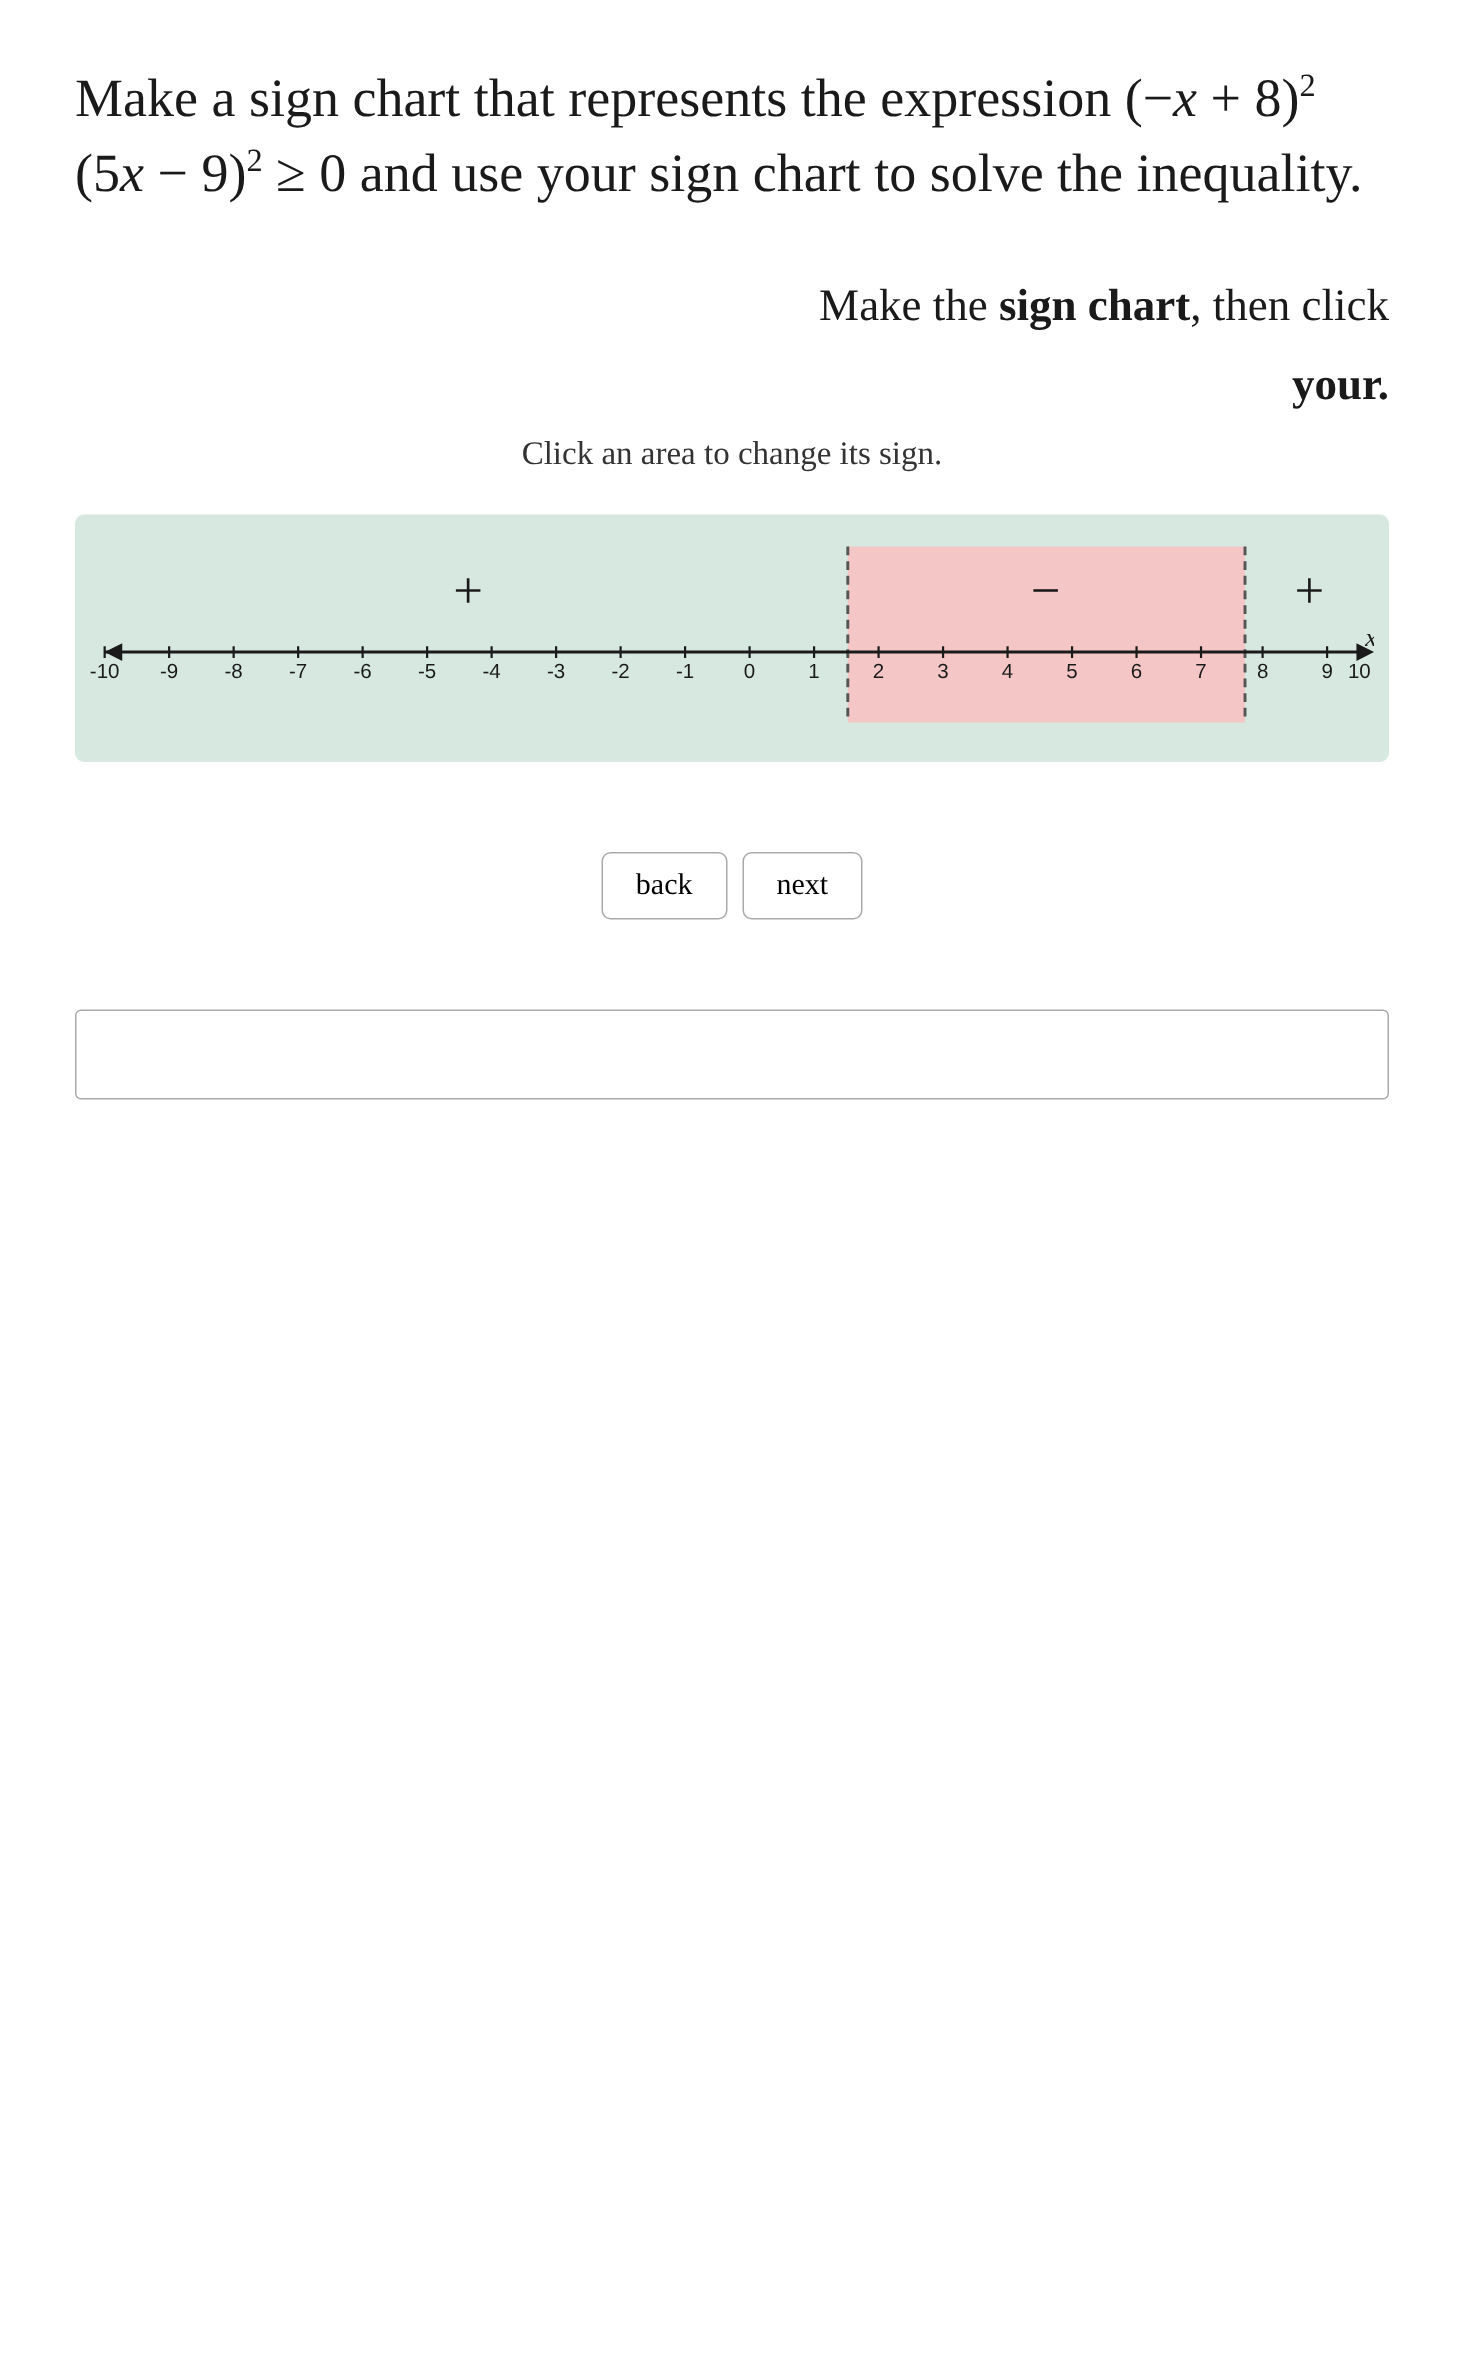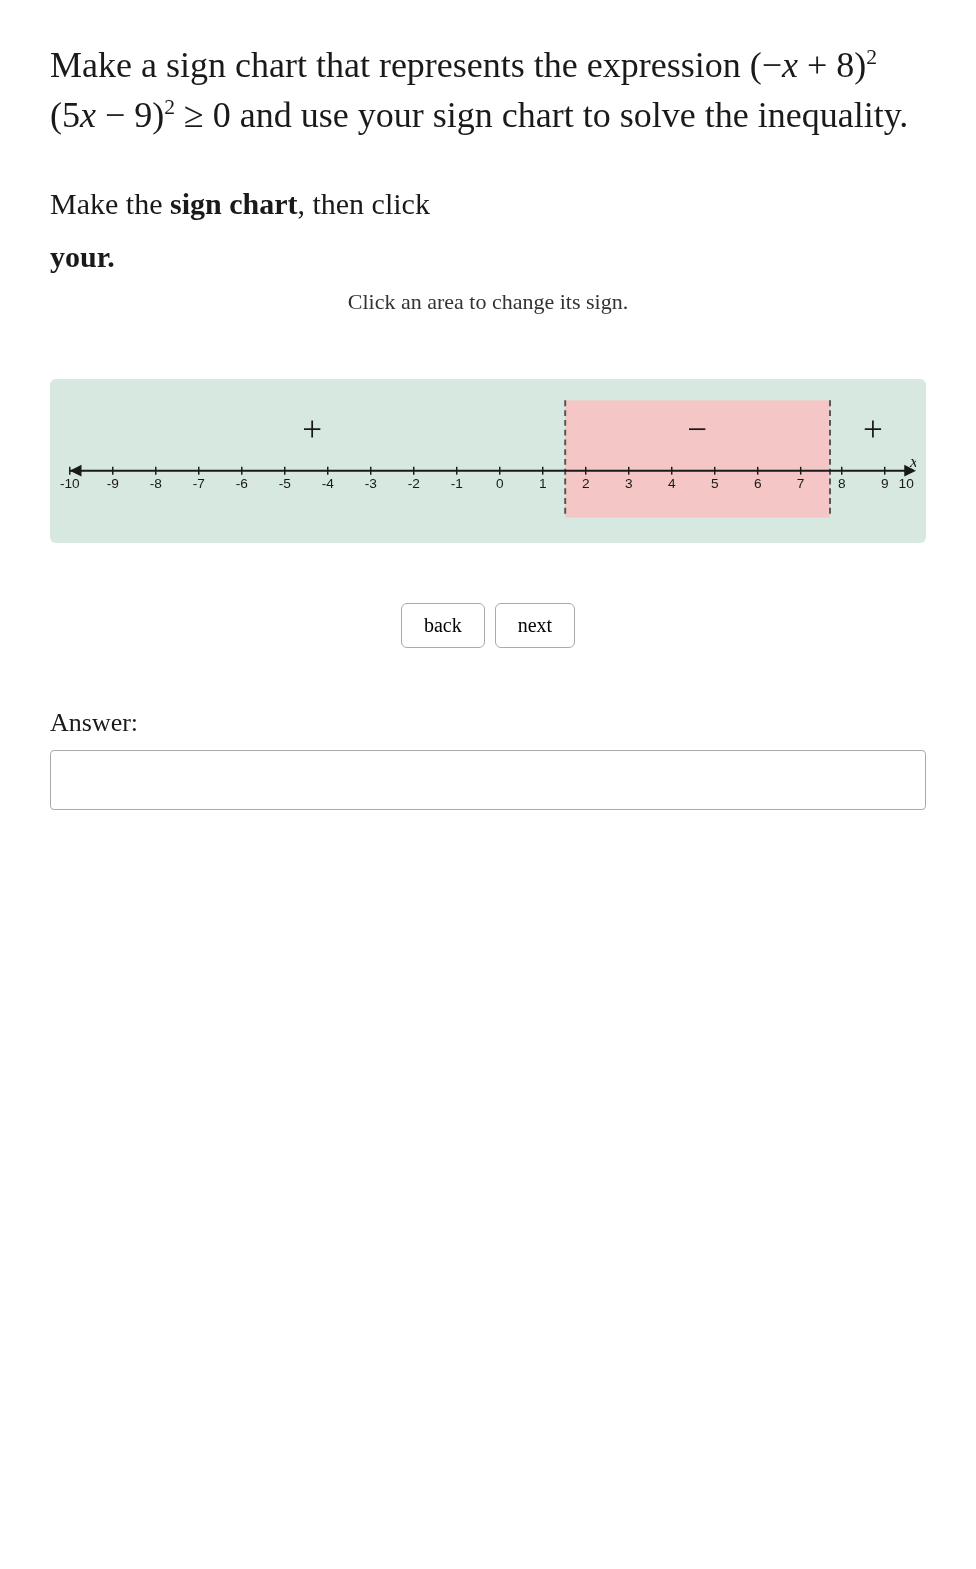--- a/index.html
+++ b/index.html
@@ -12,32 +12,32 @@
       color: #1a1a1a;
     }
 
     .problem-statement {
       font-size: 36px;
       line-height: 1.4;
       margin-bottom: 40px;
     }
 
     .instruction {
-      text-align: left;
+      text-align: right;
       font-size: 30px;
       margin-bottom: 8px;
       line-height: 1.5;
     }
 
     .instruction .bold { font-weight: bold; }
 
     .sub-instruction {
       text-align: center;
       font-size: 22px;
-      margin-bottom: 64px;
+      margin-bottom: 28px;
       color: #333;
     }
 
     
     .sign-chart-container {
       background: #d6e8e0;
       border-radius: 6px;
       padding: 20px 10px 20px 10px;
       margin-bottom: 60px;
       position: relative;
@@ -230,15 +230,14 @@
     </svg>
   </div>
 </div>
 
 <div class="buttons-row">
   <button class="btn">back</button>
   <button class="btn">next</button>
 </div>
 
 <div class="answer-section">
-  <div class="answer-label">Answer:</div>
   <input class="answer-input" type="text" placeholder="" style="">
 </div>
 
 </body></html>

